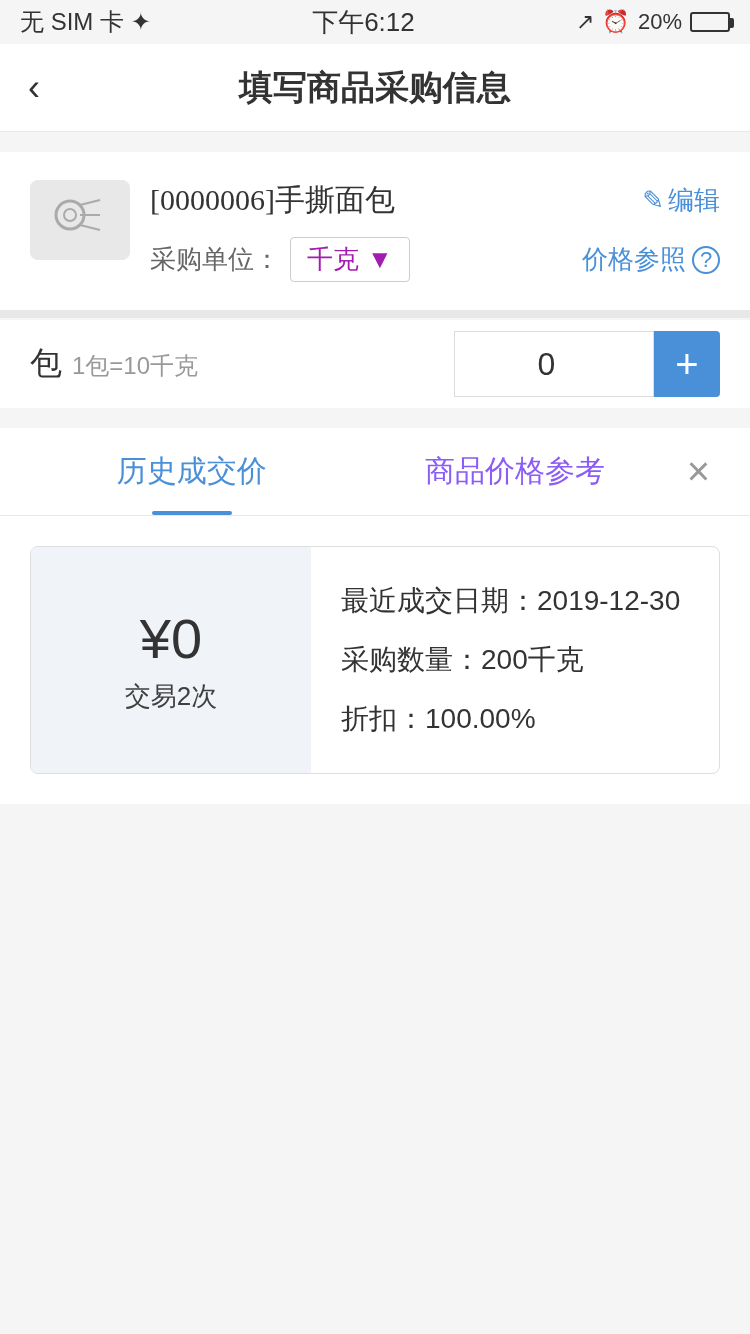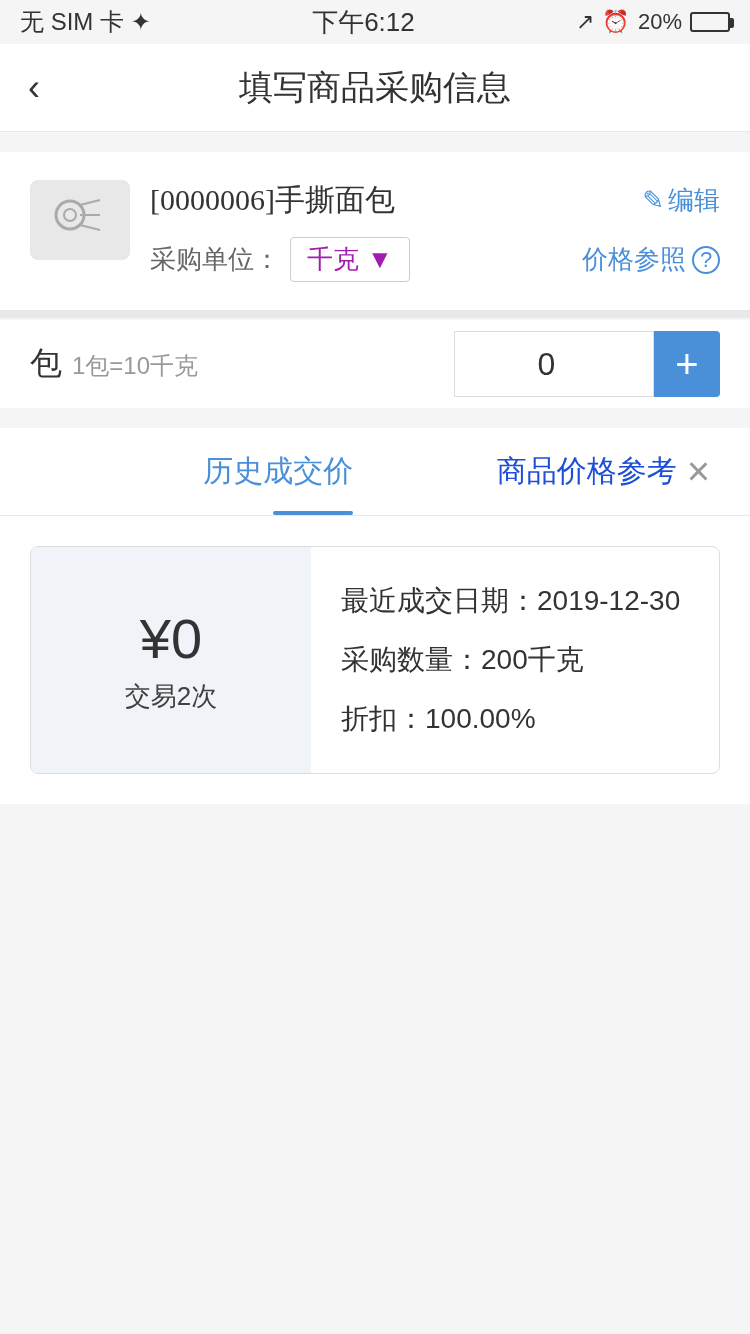--- a/index.html
+++ b/index.html
@@ -63,21 +63,21 @@
     }
     .nav-back {
       position: absolute;
       left: 28px;
       font-size: 36px;
       color: #333;
       cursor: pointer;
     }
     .nav-title {
       font-size: 34px;
-      font-weight: 400;
+      font-weight: 700;
       color: #333;
     }
 
     
     .product-card {
       background: #fff;
       margin-top: 20px;
       padding: 28px 30px;
       display: flex;
       align-items: flex-start;
@@ -203,29 +203,29 @@
       display: flex;
       align-items: center;
       border-bottom: 1px solid #e8e8e8;
       padding: 0 30px;
       height: 88px;
     }
     .tab-item {
       flex: 1;
       display: flex;
       flex-direction: column;
-      align-items: flex-end;
+      align-items: center;
       justify-content: center;
       height: 100%;
       position: relative;
       cursor: pointer;
     }
     .tab-item-label {
       font-size: 30px;
-      color: #1d4ed8;
+      color: #8b5cf6;
     }
     .tab-item.active .tab-item-label {
       color: #4a90d9;
     }
     .tab-underline {
       position: absolute;
       bottom: 0;
       width: 80px;
       height: 4px;
       background: #4a90d9;

